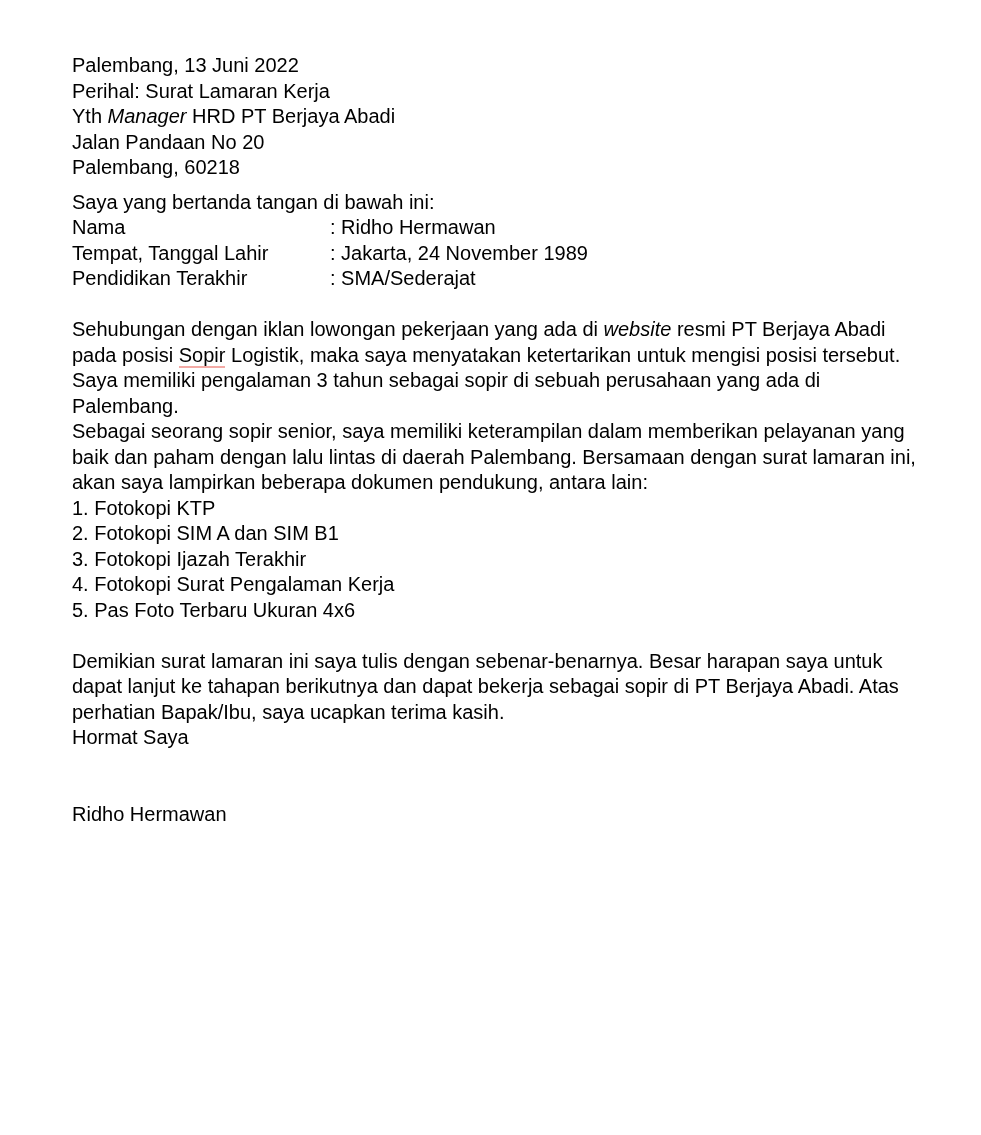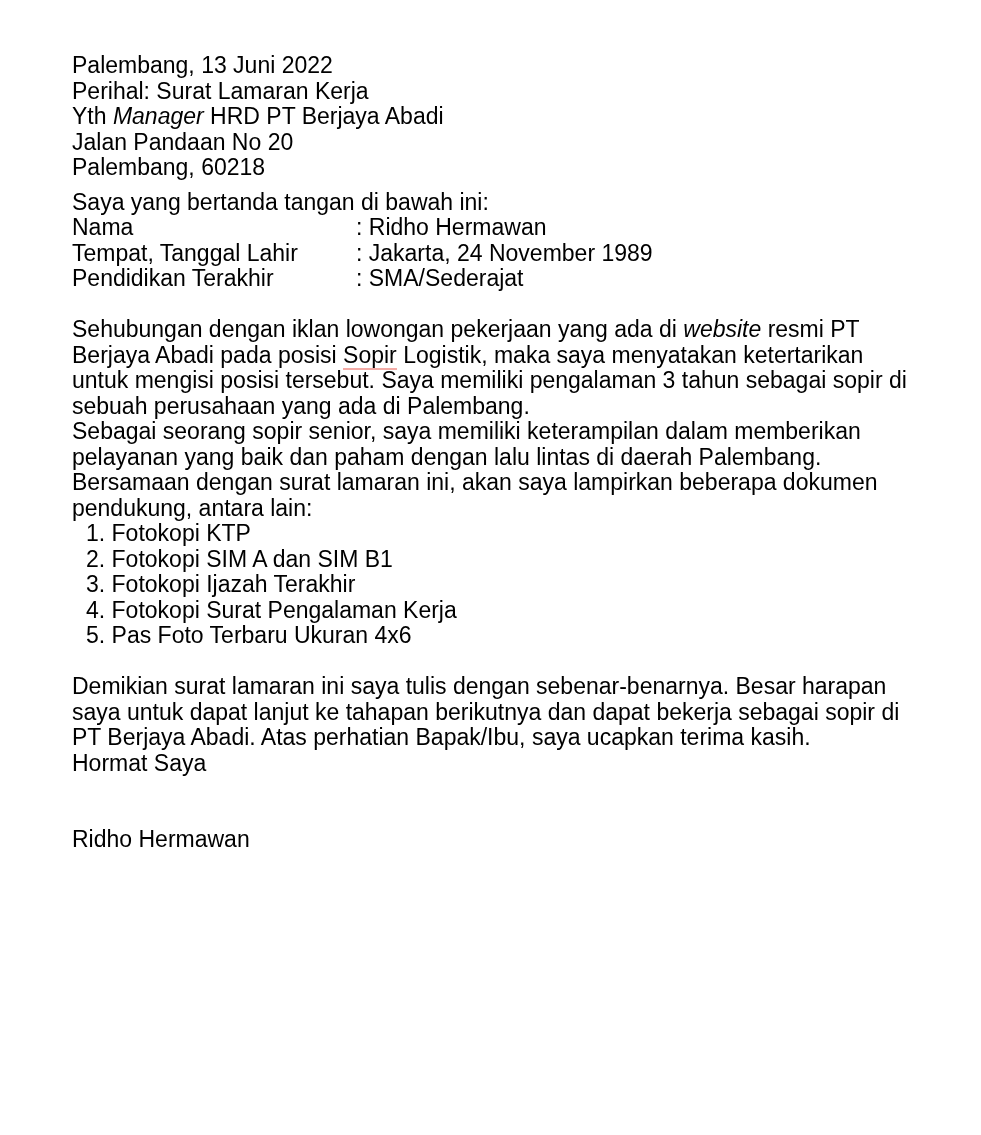--- a/index.html
+++ b/index.html
@@ -9,46 +9,44 @@
   }
   .page {
     position: relative;
     width: 981px;
     min-height: 1135px;
     box-sizing: border-box;
     padding: 53px 57px 60px 72px;
     background: #ffffff;
     color: #000000;
     font-family: "Liberation Sans", sans-serif;
-    font-size: 23px;
+    font-size: 20px;
     line-height: 25.5px;
   }
   .page p {
     margin: 0;
   }
   .block {
     margin-bottom: 9px;
   }
   .italic {
     font-style: italic;
   }
   .spellcheck {
     border-bottom: 2px solid #f3aaa5;
   }
   .data-table {
     margin-bottom: 25.5px;
   }
   .data-row {
     display: grid;
     grid-template-columns: 258px 1fr;
-    gap: 26px;
   }
   .attachments {
     margin-bottom: 25.5px;
-    margin-left: 14px;
   }
   .signature-space {
     height: 51px;
   }
 </style>
 </head>
 <body>
 
 <div class="page">
 

